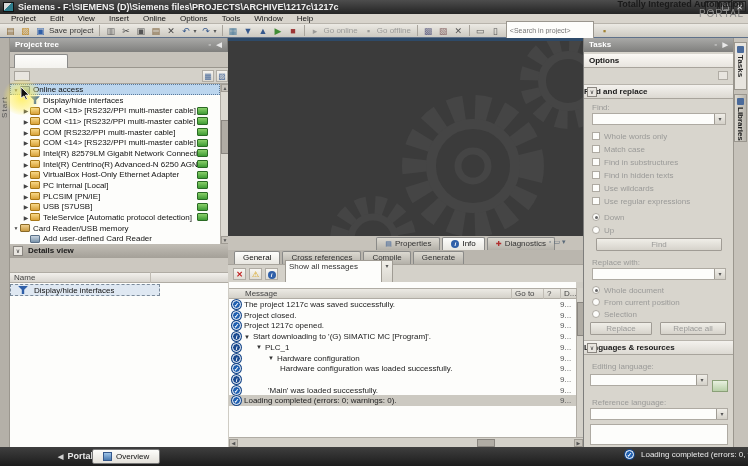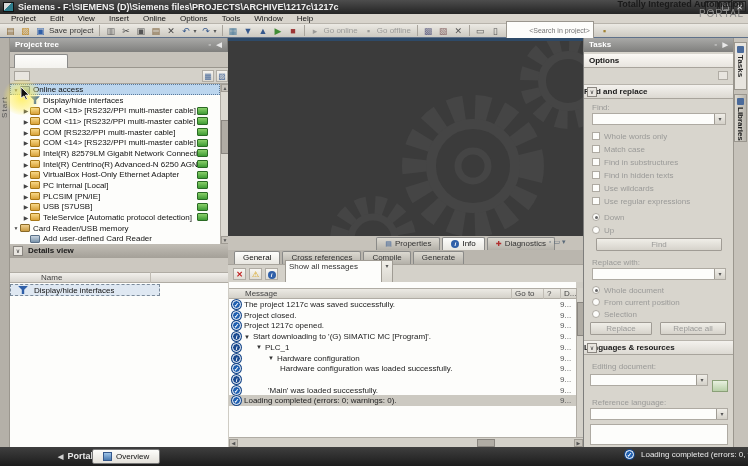--- a/index.html
+++ b/index.html
@@ -24,21 +24,21 @@
   
   #toolbar{left:0;top:24px;width:748px;height:14px;background:linear-gradient(#eceae4,#ccc9c1);
            display:flex;align-items:center;padding-left:3px;border-bottom:1px solid #5f718a;}
   .tbi{display:inline-flex;align-items:center;justify-content:center;width:13px;height:12px;margin:0 1px;
        border:1px solid transparent;border-radius:2px;}
   .tbg{font-size:9px;line-height:12px;}
   .tblabel{font-size:8px;color:#333;margin:0 3px 0 1px;}
   .tbdd{font-size:6px;color:#555;margin-right:2px;}
   .tbsep{display:inline-block;width:1px;height:11px;background:#a8a49c;margin:0 3px;}
   .tbsearch-inp{width:88px;height:20px;border:1px solid #9a968e;background:#fdfdfb;font-size:7px;
-                font-family:"Liberation Sans",sans-serif;color:#8a8a88;padding:0 3px;margin:0 3px;text-align:right;}
+                font-family:"Liberation Sans",sans-serif;color:#8a8a88;padding:0 3px;margin:0 3px;}
   #brand{right:4px;top:0px;text-align:right;}
   #brand-l1{font-size:9px;font-weight:bold;color:#1a1a1a;line-height:9px;}
   #brand-l2{font-size:10px;color:#8a8a88;letter-spacing:1px;line-height:10px;}
 
   
   #start-strip{left:0;top:38px;width:10px;height:409px;background:#b4b0a8;border-right:1px solid #9a968e;}
   #start-label{left:0px;top:58px;width:10px;writing-mode:vertical-rl;transform:rotate(180deg);
                font-size:8px;color:#555;letter-spacing:1px;}
 
   
@@ -73,21 +73,21 @@
            font-size:5px;line-height:7px;text-align:center;color:#555;}
   #tree-thumb{position:absolute;left:0px;top:36px;width:8px;height:34px;background:#b0aca4;border:1px solid #8a8680;}
 
   
   #details-header{left:10px;top:244px;width:218px;height:14px;background:linear-gradient(#c2beb6,#a4a098);
                   color:#1a1a1a;font-weight:bold;font-size:8px;line-height:14px;padding-left:18px;}
   #details-chev{left:13px;top:246px;width:10px;height:10px;background:#e8e5df;border:1px solid #8a8680;
                 font-size:6px;line-height:9px;text-align:center;color:#333;}
   #details-gap{left:10px;top:258px;width:218px;height:14px;background:#ccc8c0;}
   #details-colhdr{left:10px;top:272px;width:218px;height:11px;background:linear-gradient(#f2f0ec,#d8d5cf);
-                  border-top:1px solid #b0aca4;border-bottom:1px solid #b0aca4;color:#444;line-height:10px;padding-left:31px;}
+                  border-top:1px solid #b0aca4;border-bottom:1px solid #b0aca4;color:#444;line-height:10px;padding-left:4px;}
   #details-coldiv{left:150px;top:272px;width:1px;height:11px;background:#c0bcb4;}
   #details-body{left:10px;top:283px;width:218px;height:164px;background:#fdfdfb;}
   #details-row{left:10px;top:284px;width:150px;height:12px;background:#dfe8f2;outline:1px dashed #7a8a9a;
                outline-offset:-1px;display:flex;align-items:center;padding-left:8px;}
 
   
   #workspace{left:228px;top:38px;width:355px;height:198px;background:#3b3b3b;overflow:hidden;
              border-top:3px solid #2e4a68;}
   #gears{position:absolute;right:-20px;top:-10px;opacity:.85;}
 
@@ -619,21 +619,21 @@
         <span class="dim">Selection</span>
       </div>
     </div>
   <div class="btn" style="left:590px;top:322px;width:62px;">Replace</div>
   <div class="btn" style="left:660px;top:322px;width:66px;">Replace all</div>
 
   <div class="sec-header abs" style="left:584px;top:340px;width:149px;">
     <span class="sec-chev">∨</span>
     <span>Languages &amp; resources</span>
   </div>
-  <div class="abs dim" style="left:592px;top:362px;">Editing document:</div>
+  <div class="abs dim" style="left:592px;top:362px;">Editing language:</div>
   <div class="combo" style="left:590px;top:374px;width:118px;">
     <span class="combo-arrow">▾</span>
   </div>
   <div id="lang-picbtn" class="abs"></div>
   <div class="abs dim" style="left:592px;top:398px;">Reference language:</div>
   <div class="combo" style="left:590px;top:408px;width:138px;">
     <span class="combo-arrow">▾</span>
   </div>
   <div id="ref-box" class="abs" style="top:424px;height:21px;"></div>
 

